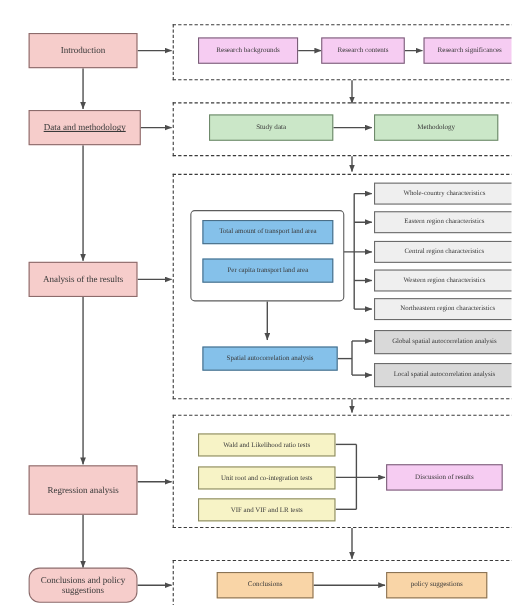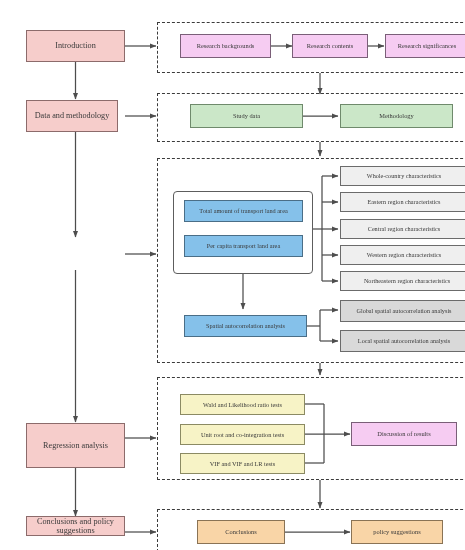--- a/index.html
+++ b/index.html
@@ -90,27 +90,30 @@
   <div class="dashbox" style="left:137px;top:77px;width:321px;height:49px;"></div>
   <div class="dashbox" style="left:137px;top:142px;width:321px;height:205px;"></div>
   <div class="dashbox" style="left:137px;top:361px;width:321px;height:103px;"></div>
   <div class="dashbox" style="left:137px;top:493px;width:321px;height:48px;"></div>
 
   <div class="whitebox" style="left:153px;top:175px;width:140px;height:83px;"></div>
 
   <div class="node n-stage" style="left:6px;top:14px;width:99px;height:32px;">
     <span>Introduction</span>
   </div>
-  <div class="node n-stage" style="left:6px;top:84px;width:92px;height:32px;">
+  <div class="node n-stage" style="left:6px;top:84px;width:102px;height:32px;text-decoration:underline;">
     <span>Data and methodology</span>
+  </div>
+  <div class="node n-stage" style="left:6px;top:222px;width:99px;height:32px;">
+    <span>Analysis of the results</span>
   </div>
   <div class="node n-stage" style="left:6px;top:407px;width:99px;height:45px;">
     <span>Regression analysis</span>
   </div>
-  <div class="node n-stage" style="left:6px;top:500px;width:99px;height:20px;">
+  <div class="node n-stage" style="left:6px;top:500px;width:99px;height:32px;border-radius:10px;">
     <span>Conclusions and policy suggestions</span>
   </div>
 
   <div class="node n-magenta" style="left:160px;top:18px;width:91px;height:24px;">
     <span>Research backgrounds</span>
   </div>
   <div class="node n-magenta" style="left:272px;top:18px;width:76px;height:24px;">
     <span>Research contents</span>
   </div>
   <div class="node n-magenta" style="left:365px;top:18px;width:84px;height:24px;">

